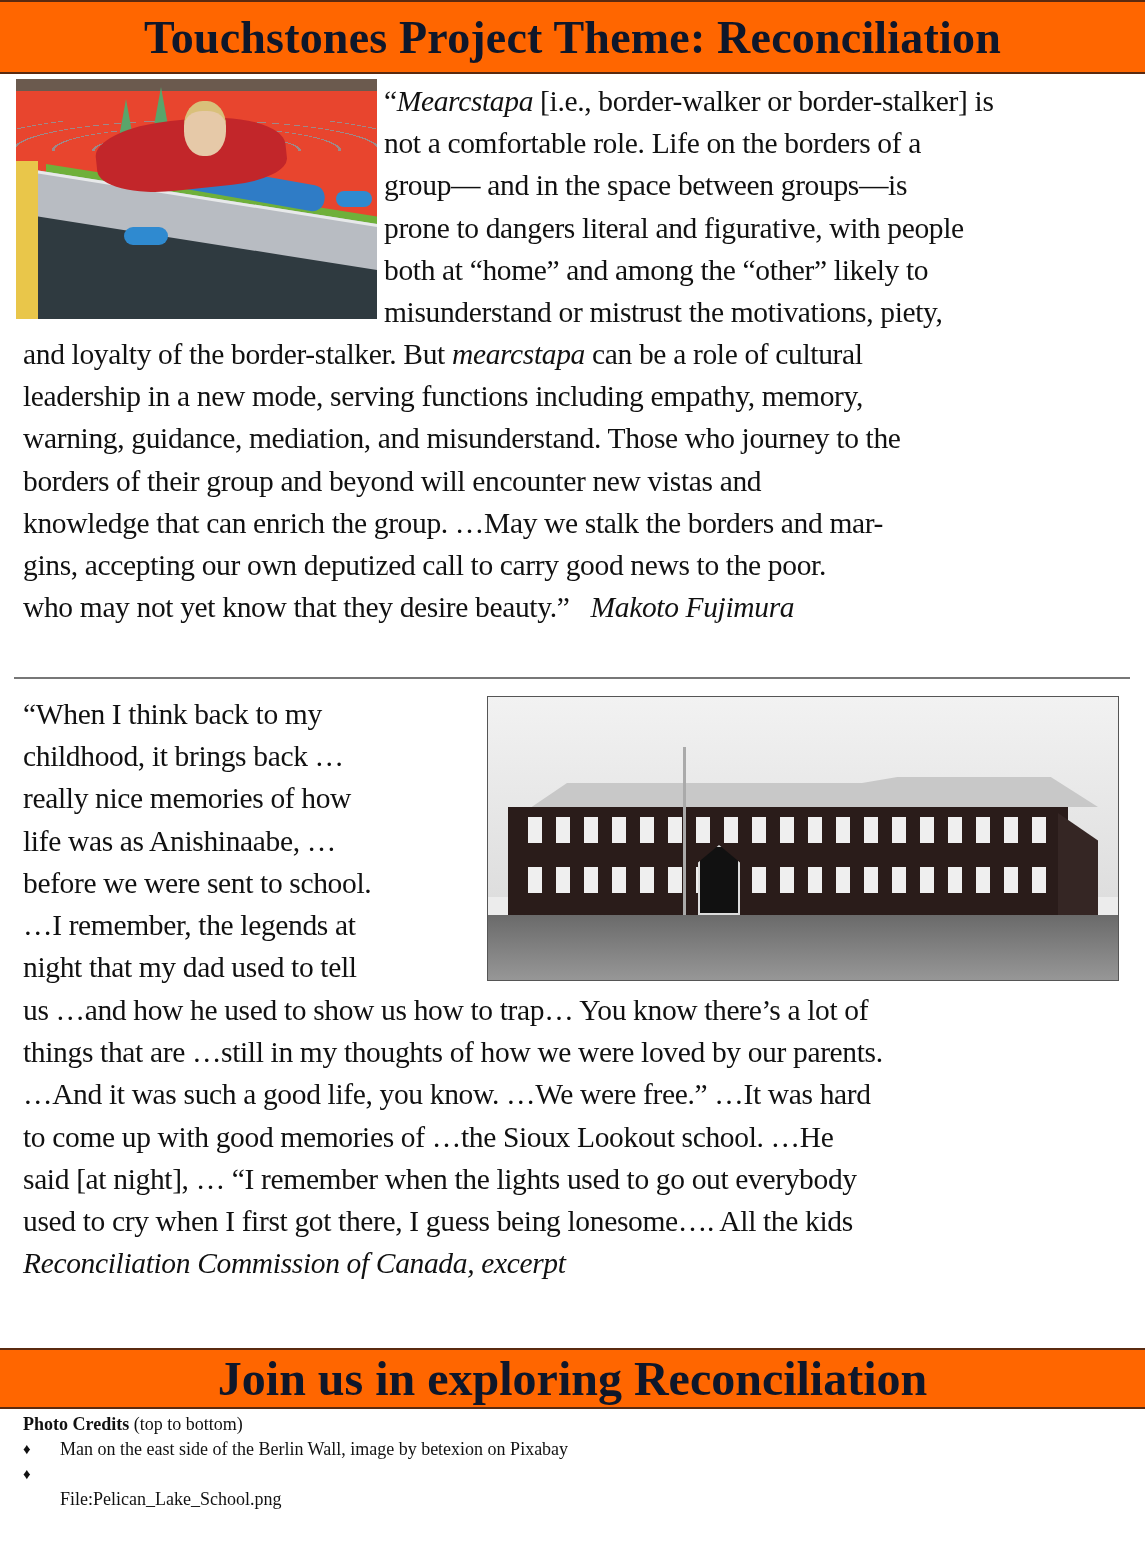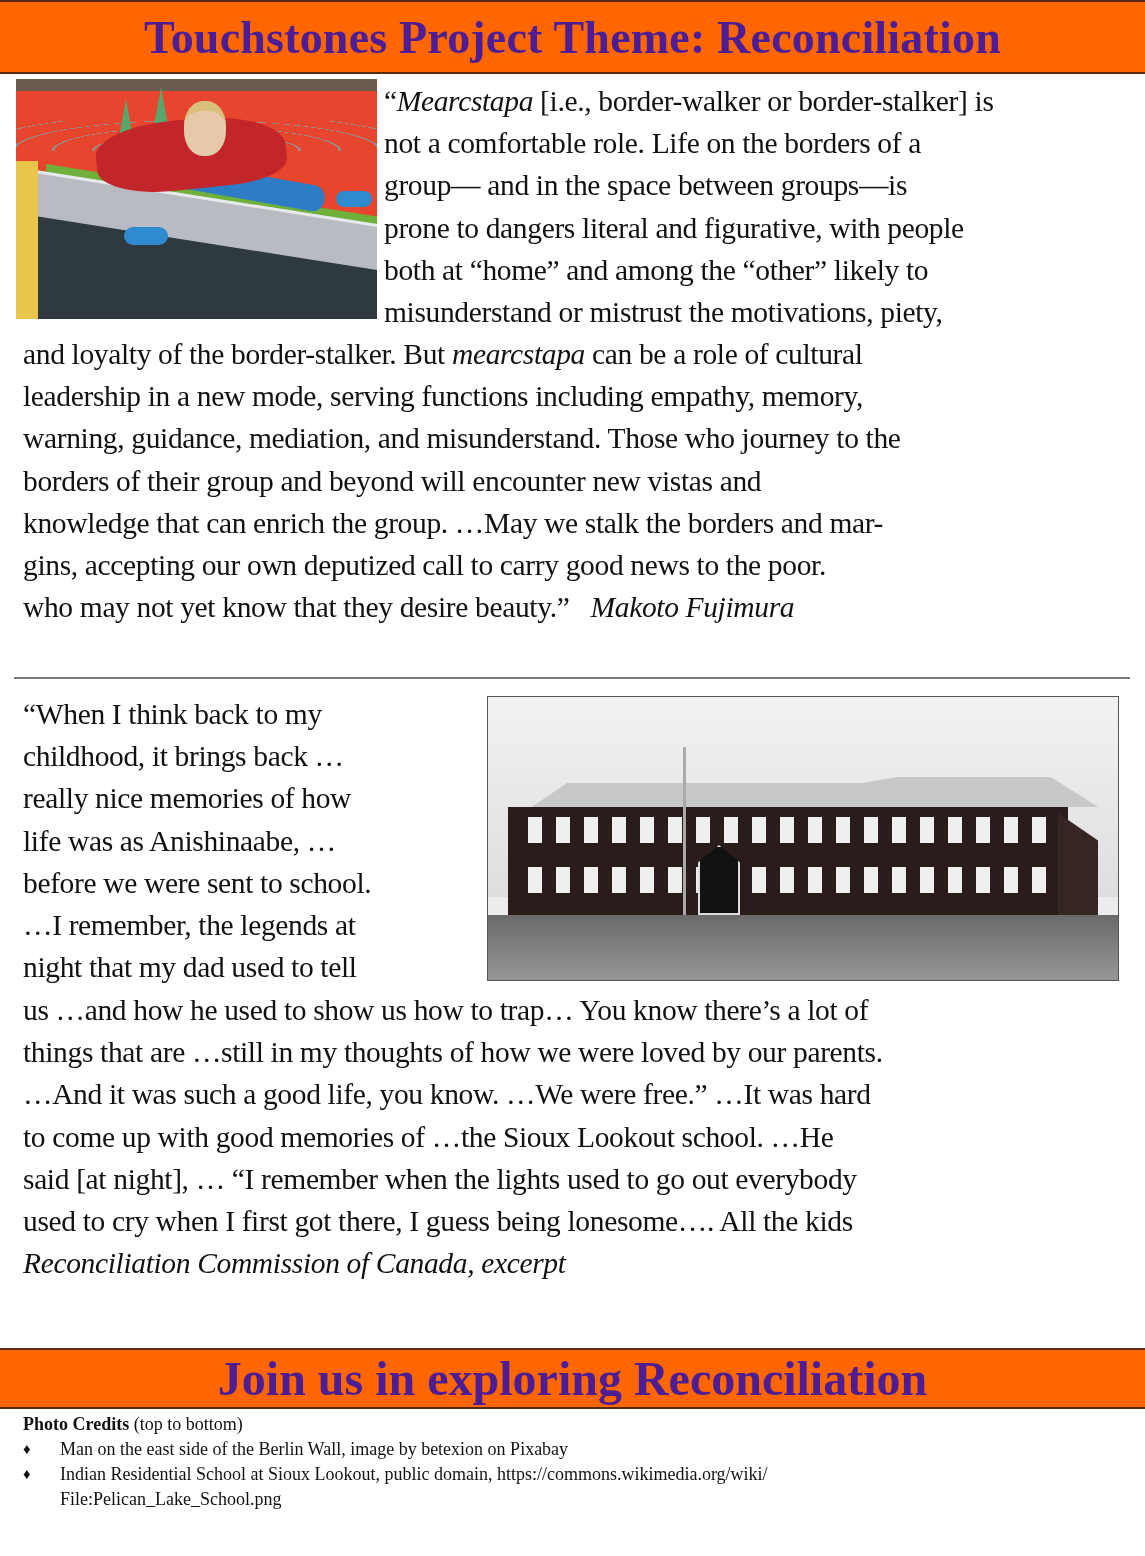--- a/index.html
+++ b/index.html
@@ -5,21 +5,21 @@
     * { box-sizing: border-box; margin: 0; padding: 0; }
     html, body { width: 1145px; height: 1556px; background: #ffffff; overflow: hidden; }
     body { position: relative; font-family: "Liberation Serif", "DejaVu Serif", serif; color: #111; }
 
     .banner {
       position: absolute; left: 0; width: 1145px;
       background: #ff6600;
       border-top: 2px solid #5a2a10;
       border-bottom: 2px solid #5a2a10;
       display: flex; align-items: center; justify-content: center;
-      font-weight: bold; color: #4c1d95;
+      font-weight: bold; color: #0f172a;
     }
     .banner.top { top: 0; height: 74px; font-size: 46px; letter-spacing: 0.2px; }
     .banner.bottom { top: 1348px; height: 61px; font-size: 48px; }
 
     .photo {
       position: absolute; overflow: hidden;
     }
     
     .photo.mural { left: 16px; top: 79px; width: 361px; height: 240px; background: #e8452e; }
     .mural .wall-top { position:absolute; left:0; top:0; width:100%; height:12px; background:#6b5a4e; }
@@ -149,16 +149,16 @@
 </div>
 
 <div class="credits">
   <div class="title"><b>Photo Credits</b><span> (top to bottom)</span></div>
   <div class="item">
     <span class="bullet">♦</span>
     <span>Man on the east side of the Berlin Wall, image by betexion on Pixabay</span>
   </div>
   <div class="item">
     <span class="bullet">♦</span>
-    <span>Indian Residential School at Sioux Lookout, public domain, https://commons.wikimedia.org/wiki/</span><br>
+    <br>
     <span>File:Pelican_Lake_School.png</span>
   </div>
 </div>
 
 </body></html>

